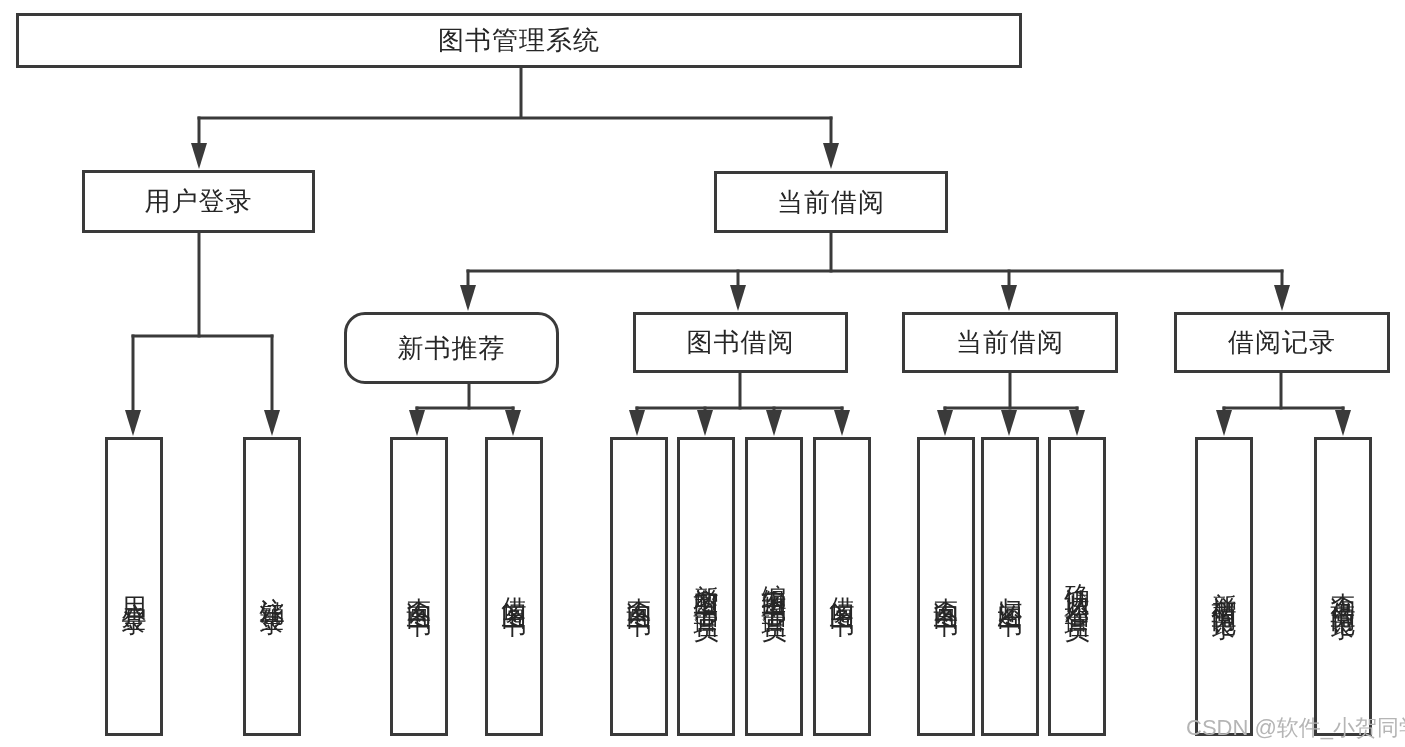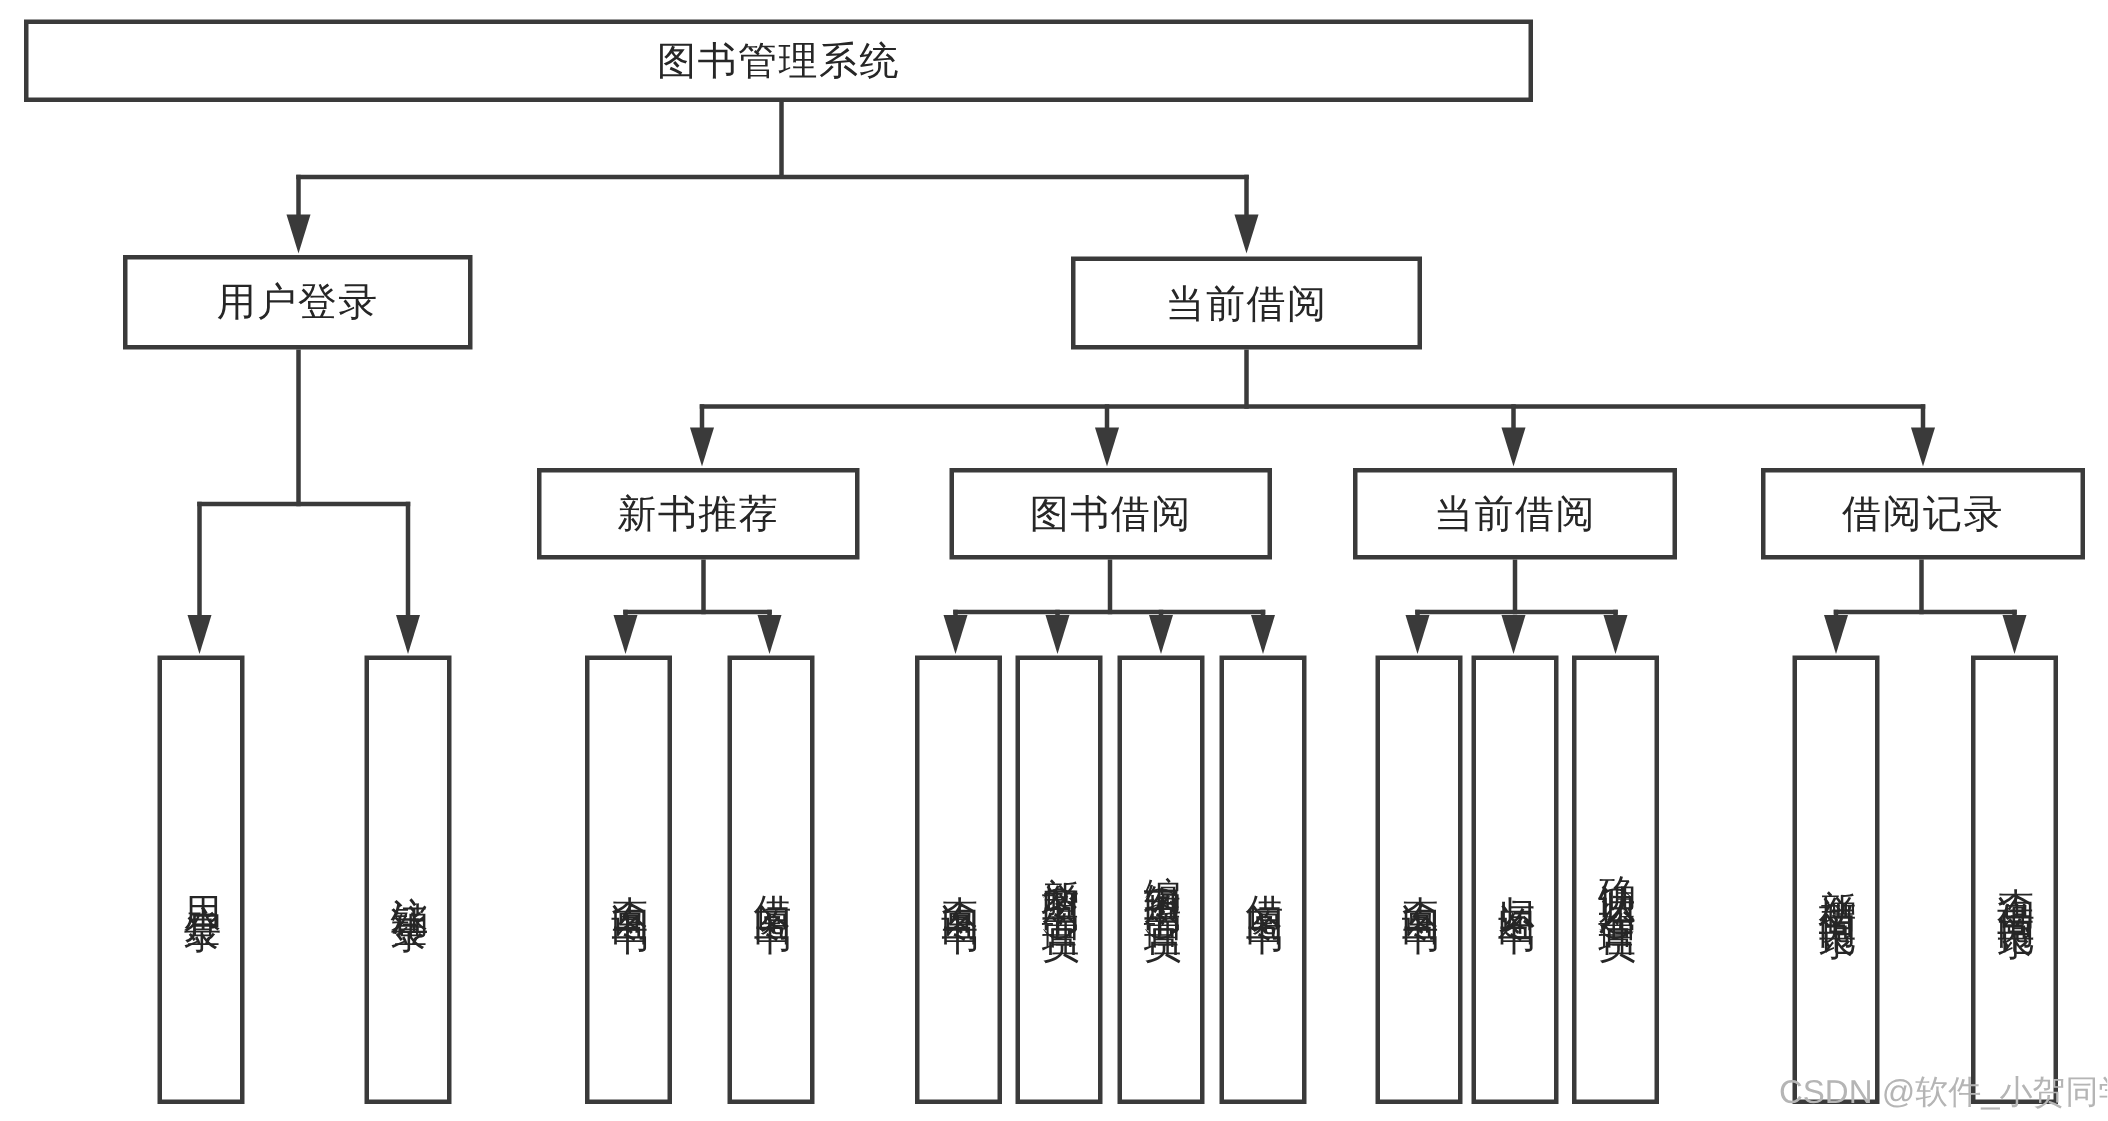--- a/index.html
+++ b/index.html
@@ -41,21 +41,21 @@
     text-orientation: mixed;
     font-size: 25px;
     letter-spacing: 5px;
     line-height: 1;
   }
   .leaf { top: 437px; width: 58px; height: 299px; }
 
   #n-root    { left: 16px;   top: 13px;  width: 1006px; height: 55px; }
   #n-login   { left: 82px;   top: 170px; width: 233px;  height: 63px; }
   #n-mgmt    { left: 714px;  top: 171px; width: 234px;  height: 62px; }
-  #n-rec     { left: 358px;  top: 312px; width: 215px;  height: 61px; }
+  #n-rec     { left: 344px;  top: 312px; width: 215px;  height: 72px; border-radius: 21px; }
   #n-borrow  { left: 633px;  top: 312px; width: 215px;  height: 61px; }
   #n-current { left: 902px;  top: 312px; width: 216px;  height: 61px; text-align: right; }
   #n-records { left: 1174px; top: 312px; width: 216px;  height: 61px; font-family: Liberation Serif, serif; }
 
   #l1  { left: 105px; }
   #l2  { left: 243px; }
   #l3  { left: 390px; }
   #l4  { left: 485px; }
   #l5  { left: 610px; }
   #l6  { left: 677px; }

